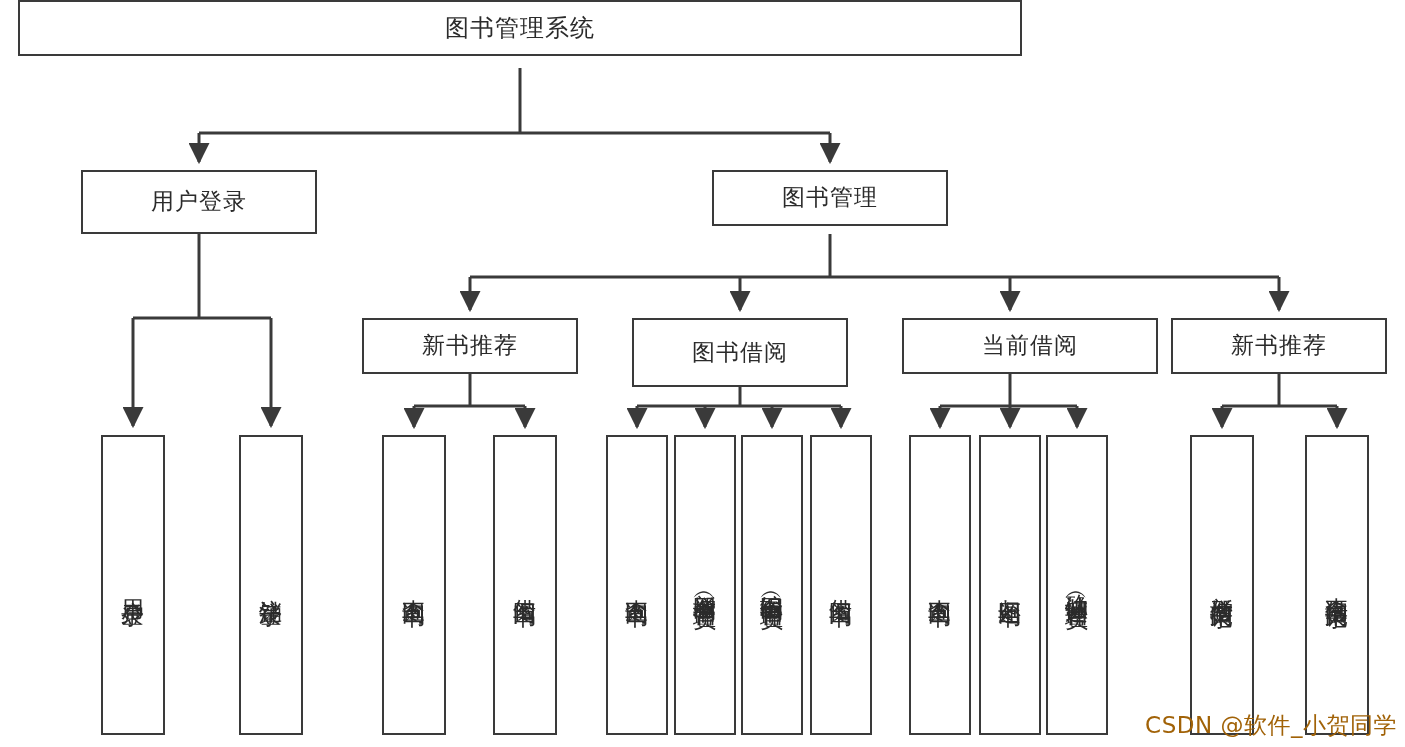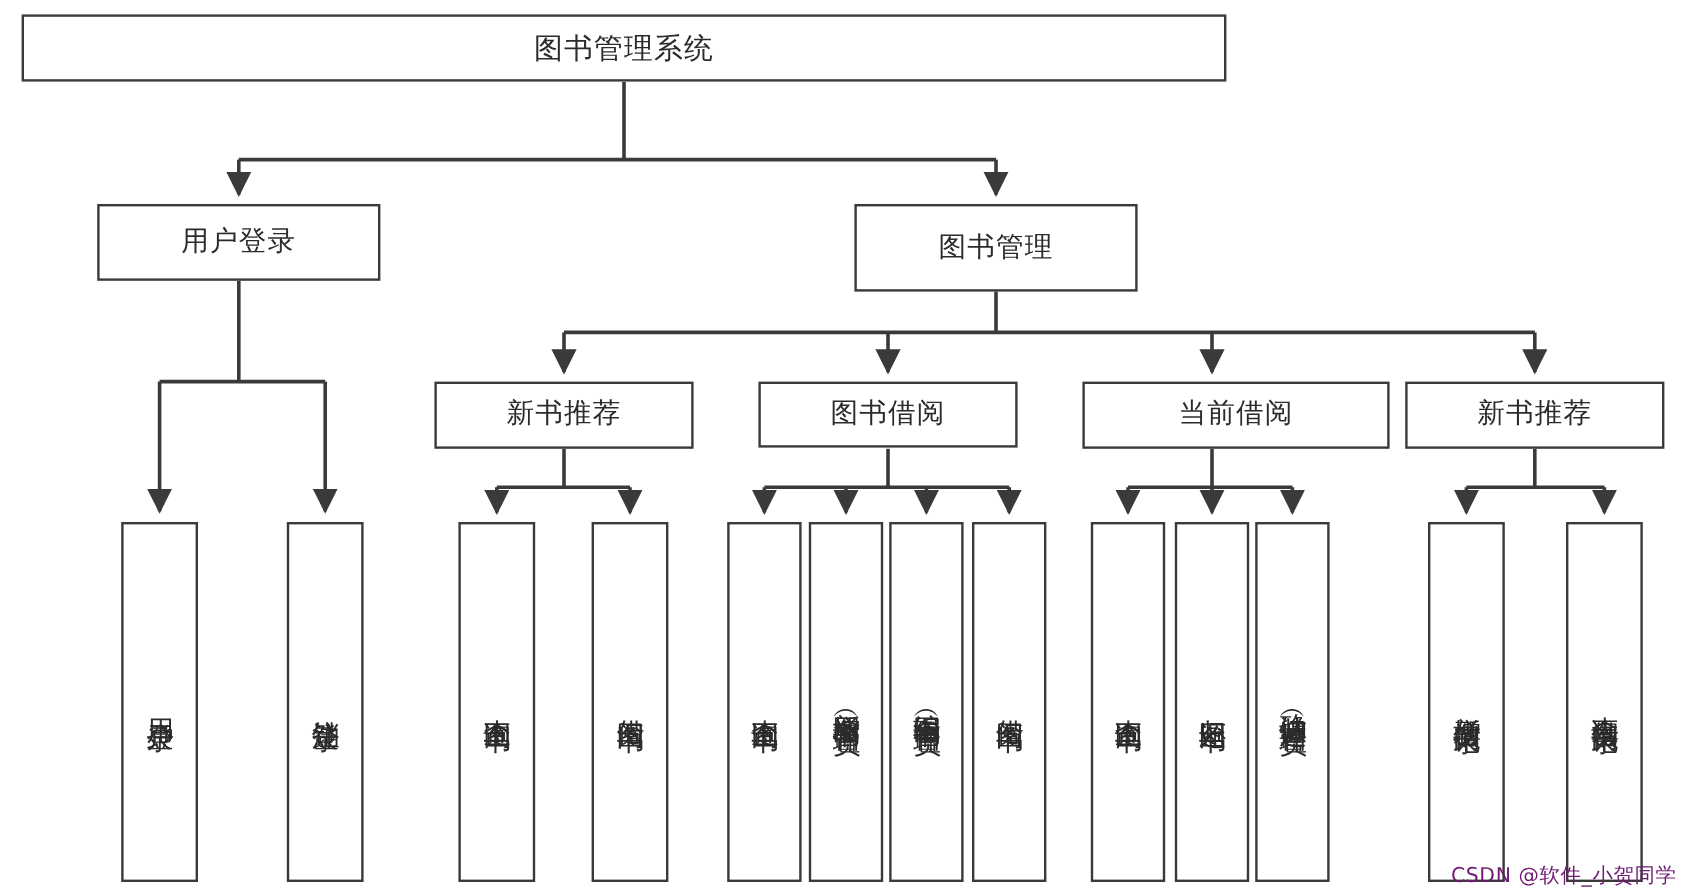--- a/index.html
+++ b/index.html
@@ -56,22 +56,22 @@
     color: #2b2b2b;
     line-height: 1.22;
     letter-spacing: 2px;
     text-align: center;
     max-height: 286px;
   }
   .watermark {
     position: absolute;
     right: 8px;
     bottom: 6px;
-    font-size: 17px;
-    color: #701a75;
+    font-size: 23px;
+    color: #a16207;
     z-index: 5;
     white-space: nowrap;
     letter-spacing: 0.5px;
   }
 </style>
 </head>
 <body>
 
 <div id="diagram-root">
 
@@ -118,35 +118,35 @@
       <path d="M 1010 406 L 1010 427" marker-end="url(#arrow)"></path>
       <path d="M 1077 406 L 1077 427" marker-end="url(#arrow)"></path>
 
       <path d="M 1279 374 L 1279 406"></path>
       <path d="M 1222 406 L 1337 406"></path>
       <path d="M 1222 406 L 1222 427" marker-end="url(#arrow)"></path>
       <path d="M 1337 406 L 1337 427" marker-end="url(#arrow)"></path>
     </g>
   </svg>
 
-  <div class="node node-h node-root" style="left:18px; top:12px; width:1004px; height:56px;">
+  <div class="node node-h node-root" style="left:18px; top:0; width:1004px; height:56px;">
     <span class="node-label">图书管理系统</span>
   </div>
 
   <div class="node node-h" style="left:81px; top:170px; width:236px; height:64px;">
     <span class="node-label">用户登录</span>
   </div>
-  <div class="node node-h" style="left:712px; top:170px; width:236px; height:73px;">
+  <div class="node node-h" style="left:712px; top:170px; width:236px; height:56px;">
     <span class="node-label">图书管理</span>
   </div>
 
   <div class="node node-h" style="left:362px; top:318px; width:216px; height:56px;">
     <span class="node-label">新书推荐</span>
   </div>
-  <div class="node node-h" style="left:632px; top:318px; width:216px; height:55px;">
+  <div class="node node-h" style="left:632px; top:318px; width:216px; height:69px;">
     <span class="node-label">图书借阅</span>
   </div>
   <div class="node node-h" style="left:902px; top:318px; width:256px; height:56px;">
     <span class="node-label">当前借阅</span>
   </div>
   <div class="node node-h" style="left:1171px; top:318px; width:216px; height:56px;">
     <span class="node-label">新书推荐</span>
   </div>
 
   <div class="node node-v" style="left:101px; top:435px; width:64px; height:300px;">

